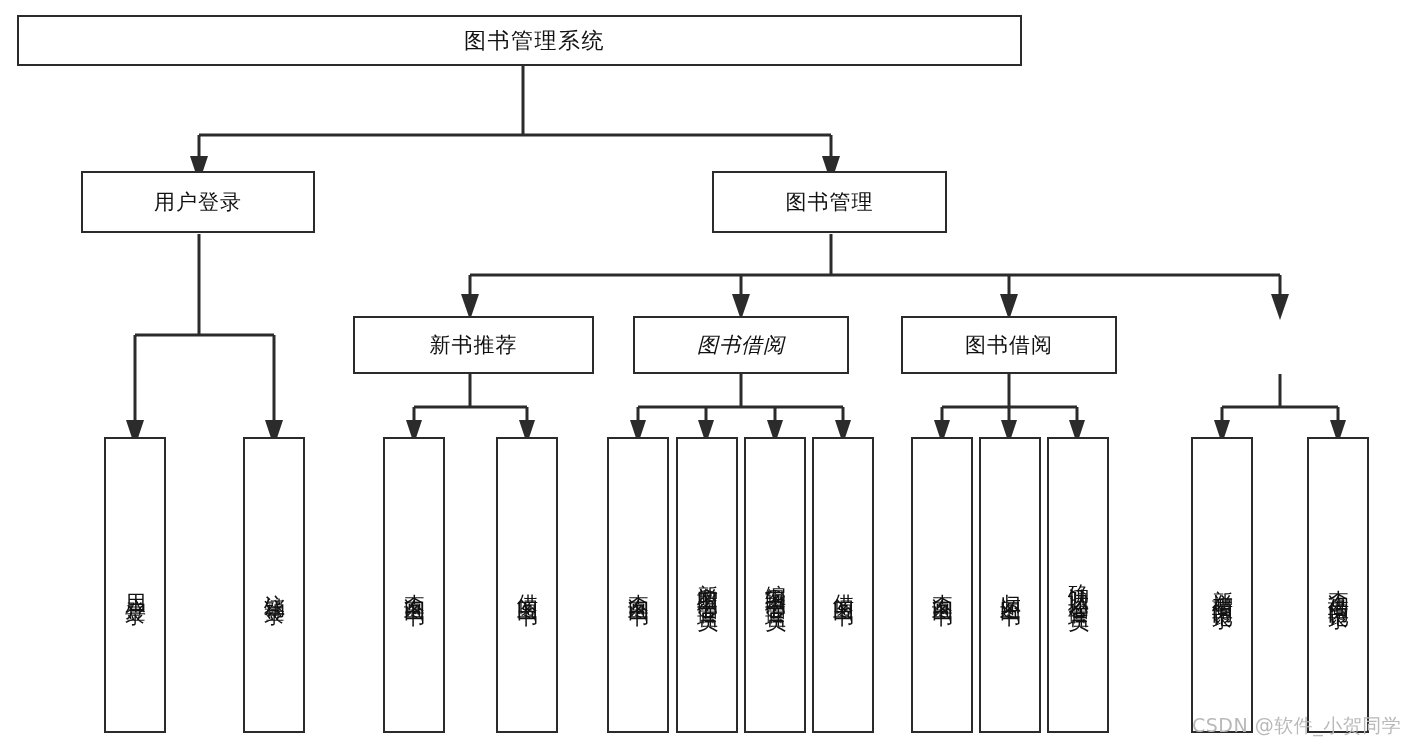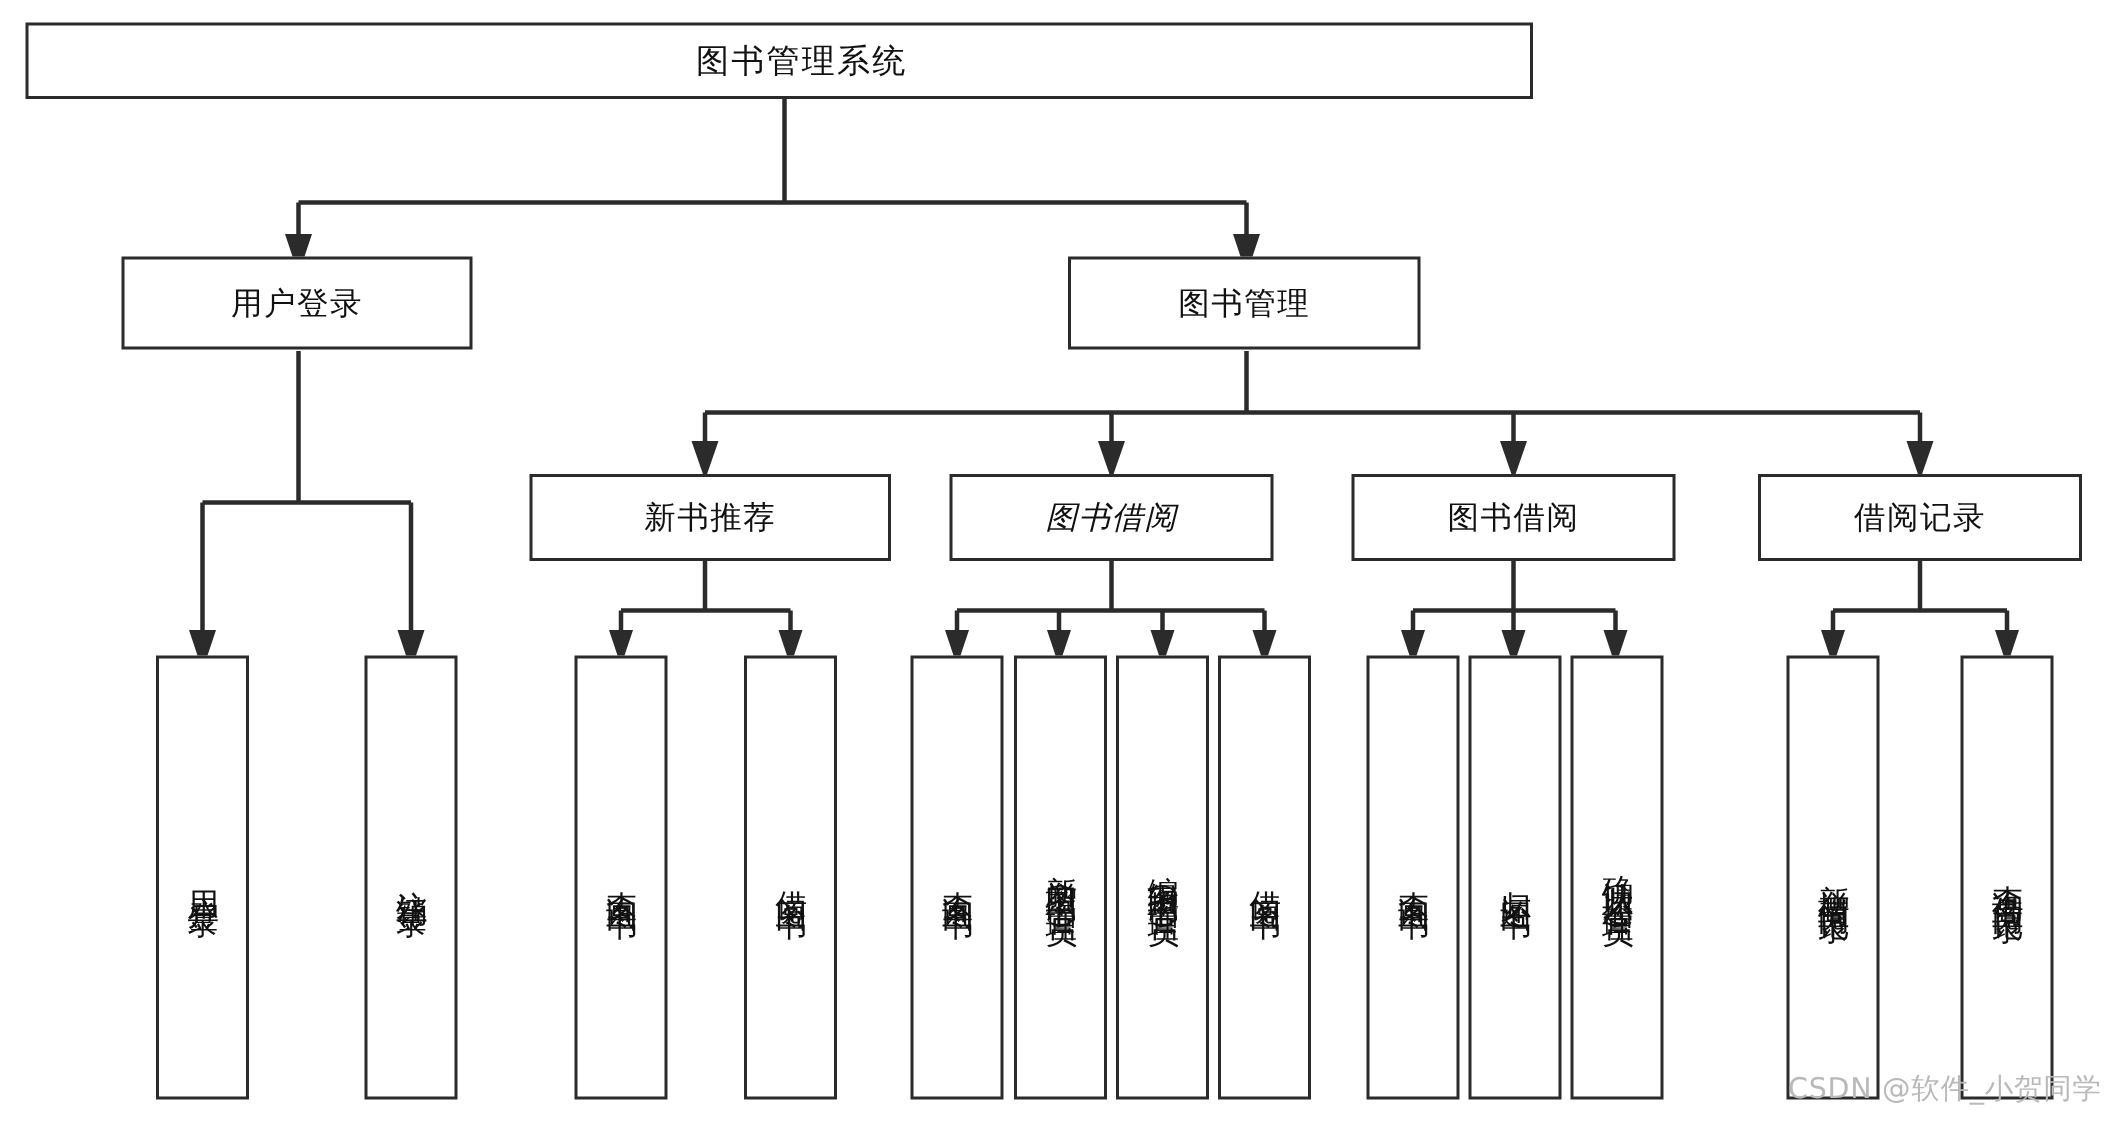--- a/index.html
+++ b/index.html
@@ -134,23 +134,20 @@
 
   <div class="node h" style="left:353px;top:316px;width:241px;height:58px;">
     <span>新书推荐</span>
   </div>
   <div class="node h" style="left:633px;top:316px;width:216px;height:58px;font-style:italic;">
     <span>图书借阅</span>
   </div>
   <div class="node h" style="left:901px;top:316px;width:216px;height:58px;">
     <span>图书借阅</span>
   </div>
-  <div class="node h" style="left:1172px;top:316px;width:216px;height:58px;">
-    <span>借阅记录</span>
-  </div>
 
   <div class="node v" style="left:104px;top:437px;width:62px;height:296px;">
     <span>用户登录</span>
   </div>
   <div class="node v" style="left:243px;top:437px;width:62px;height:296px;">
     <span>注销登录</span>
   </div>
 
   <div class="node v" style="left:383px;top:437px;width:62px;height:296px;">
     <span>查询图书</span>

